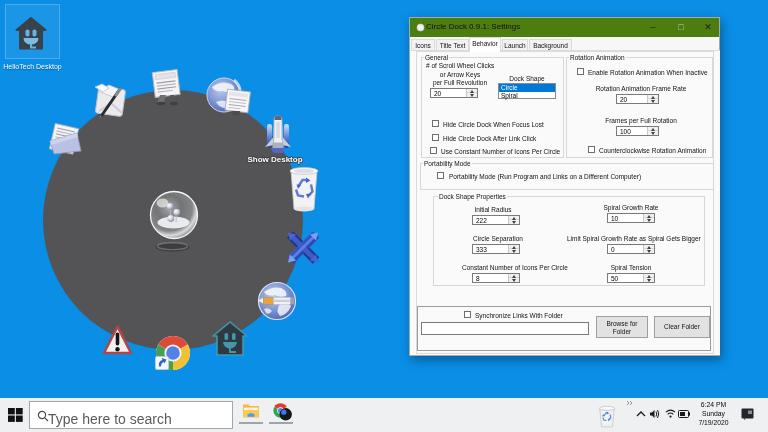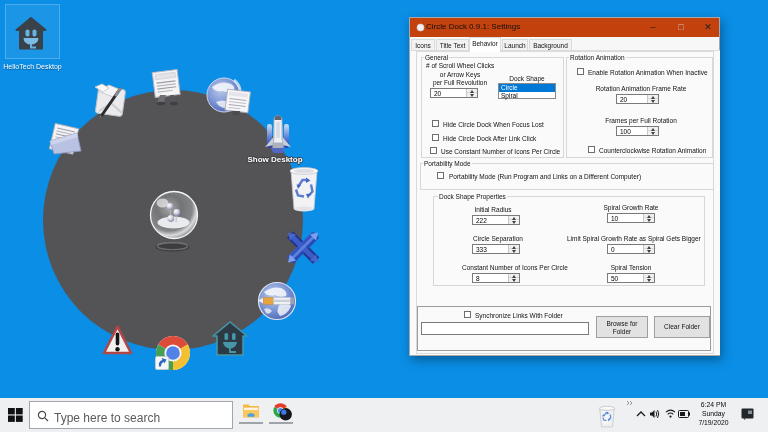--- a/index.html
+++ b/index.html
@@ -4,21 +4,21 @@
 <style>
   * { margin:0; padding:0; box-sizing:border-box; }
   html,body { width:768px; height:432px; overflow:hidden; }
   body { background:#0a8ee6; font-family:"Liberation Sans", sans-serif; position:relative; }
   .abs { position:absolute; }
   
   #deskicon { left:5px; top:4px; width:55px; height:55px; background:rgba(255,255,255,0.07); border:1px solid rgba(255,255,255,0.22); }
   #desklabel { left:0px; top:63px; width:65px; text-align:center; color:#fff; font-size:7px; text-shadow:0 1px 1px rgba(0,0,0,0.4); }
   
   #dlg { left:409px; top:17px; width:311px; height:339px; background:#f7f7f7; border:1px solid #a8a8a8; box-shadow:2px 4px 10px rgba(0,0,0,0.35); font-size:6.5px; color:#000; }
-  #titlebar { position:absolute; left:0; top:0; width:100%; height:19px; background:#c2410c; }
+  #titlebar { position:absolute; left:0; top:0; width:100%; height:19px; background:#4d7c0f; }
   #title { position:absolute; left:16px; top:4px; font-size:8px; color:#111; }
   .capbtn { position:absolute; top:3px; width:14px; height:13px; text-align:center; font-size:9px; color:#222; line-height:13px; }
   #tabs { position:absolute; left:0; top:19px; width:100%; height:15px; }
   .tab { position:absolute; top:2px; height:13px; background:#f2f2f2; border:1px solid #dadada; border-bottom:none; font-size:6.5px; text-align:center; line-height:12px; color:#111; }
   .tabsel { top:0px; height:15px; background:#ffffff; z-index:2; }
   #page { position:absolute; left:1px; top:32px; width:309px; height:305px; background:#fafafa; border-top:1px solid #dcdcdc; }
   .grp { position:absolute; border:1px solid #d7d7d7; }
   .grplabel { position:absolute; top:-4px; left:2px; background:#fafafa; padding:0 1px; font-size:6.5px; color:#111; white-space:nowrap; }
   .lbl { position:absolute; font-size:6.5px; color:#111; white-space:nowrap; }
   .ctr { text-align:center; }
@@ -28,21 +28,21 @@
   .spin .btns { position:absolute; right:0; top:0; bottom:0; width:11px; border-left:1px solid #c8c8c8; background:#f0f0f0; }
   .spin .up, .spin .dn { position:absolute; left:0; width:100%; height:50%; }
   .spin .up { top:0; border-bottom:1px solid #d8d8d8; }
   .spin .dn { bottom:0; }
   .tri-up { position:absolute; left:3px; top:1px; width:0; height:0; border-left:2.5px solid transparent; border-right:2.5px solid transparent; border-bottom:3px solid #404040; }
   .tri-dn { position:absolute; left:3px; top:1px; width:0; height:0; border-left:2.5px solid transparent; border-right:2.5px solid transparent; border-top:3px solid #404040; }
   .btn { position:absolute; background:#e2e2e2; border:1px solid #9f9f9f; font-size:6.5px; color:#111; text-align:center; }
   
   #taskbar { left:0; top:398px; width:768px; height:34px; background:#eff0f2; }
   #search { position:absolute; left:29px; top:3px; width:204px; height:28px; background:#fff; border:1px solid #a2a5ab; }
-  #searchtext { position:absolute; left:24px; top:9px; font-size:12px; color:#5a5a5a; }
+  #searchtext { position:absolute; left:18px; top:9px; font-size:14px; color:#5a5a5a; }
   .tbline { position:absolute; top:24px; height:2px; background:#9fa4a9; }
   #clock { position:absolute; left:691px; top:2px; width:45px; text-align:center; font-size:6.8px; color:#0a0a0a; line-height:9px; }
 </style>
 </head>
 <body>
 
 <div id="deskicon" class="abs">
 <svg width="53" height="53" viewBox="0 0 53 53">
   <path d="M 25,13 L 39.5,25 L 36,25 L 36,43.5 L 14,43.5 L 14,25 L 10.5,25 Z" fill="#39424b" stroke="#39424b" stroke-width="2" stroke-linejoin="round"></path>
   <rect x="19.5" y="24.5" width="4" height="7" rx="1.8" fill="#68b2e0"></rect>

